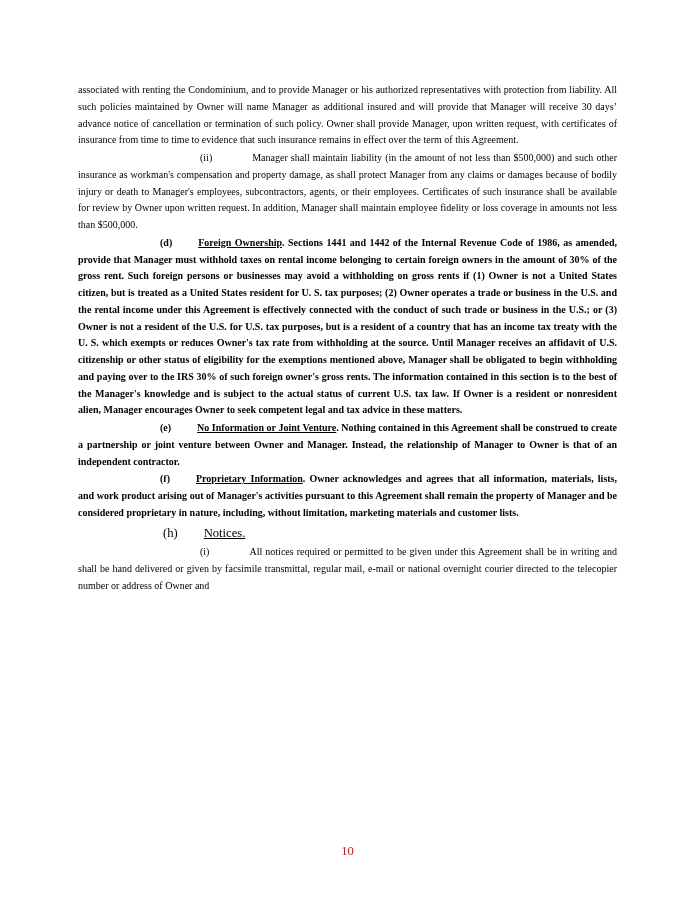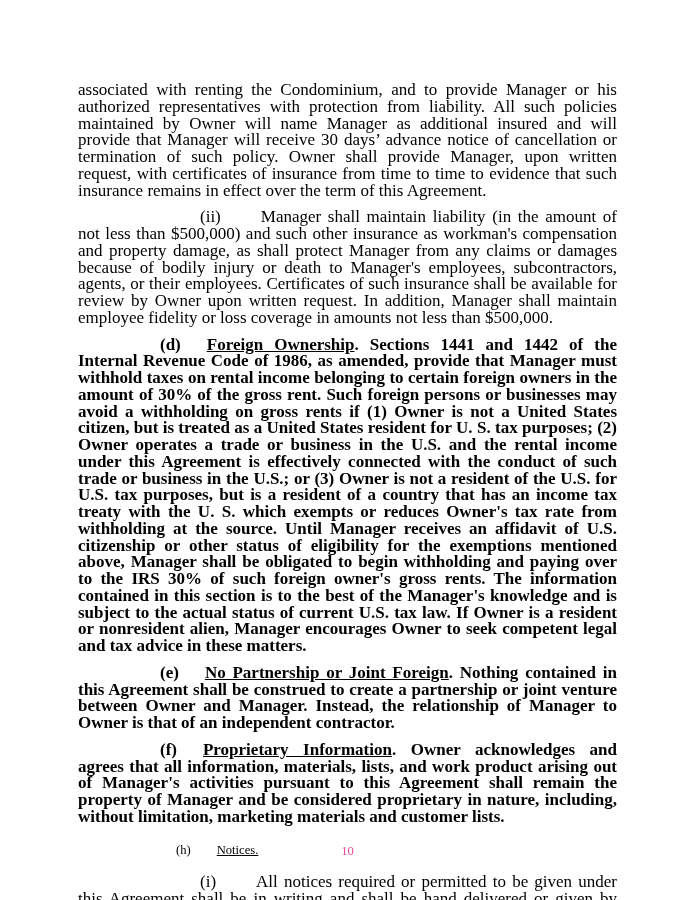--- a/index.html
+++ b/index.html
@@ -17,73 +17,73 @@
   }
 
   #page {
     position: absolute;
     left: 78px;
     top: 82px;
     width: 539px;
   }
 
   .para {
-    font-size: 17px;
+    font-size: 10px;
     line-height: 16.75px;
     text-align: justify;
     text-justify: inter-word;
     margin: 0 0 0 0;
     hyphens: none;
   }
 
   
-  .gap-block { margin-top: 10px; }
+  .gap-block { margin-top: 1px; }
 
   
   .ind-letter  { text-indent: 82px; font-weight: bold; }   
   .ind-roman   { text-indent: 122px; }  
 
   
   .tab-sm { display: inline-block; width: 26px; }
   .tab-md { display: inline-block; width: 40px; }
 
   .uline { text-decoration: underline; }
 
   .standalone {
     font-size: 12.6px;
     line-height: 16.75px;
     text-align: left;
     text-indent: 82px;
-    margin: 16px;
+    margin: 3px;
   }
 
   #page-number {
     position: absolute;
     left: 0;
     top: 843px;
     width: 695px;
     text-align: center;
     font-size: 12.6px;
     line-height: 16px;
     font-family: "Liberation Serif", "DejaVu Serif", serif;
-    color: #ec4899;
+    color: #b91c1c;
   }
 </style>
 </head>
 <body>
 
 <div id="page">
 
   <p class="para"><span>associated with renting the Condominium, and to provide Manager or his authorized representatives with protection from liability.  All such policies maintained by Owner will name Manager as additional insured and will provide that Manager will receive 30 days’ advance notice of cancellation or termination of such policy.  Owner shall provide Manager, upon written request, with certificates of insurance from time to time to evidence that such insurance remains in effect over the term of this Agreement.</span></p>
 
   <p class="para ind-roman gap-block"><span>(ii)</span><span class="tab-md"></span><span>Manager shall maintain liability (in the amount of not less than $500,000) and such other insurance as workman's compensation and property damage, as shall protect Manager from any claims or damages because of bodily injury or death to Manager's employees, subcontractors, agents, or their employees.  Certificates of such insurance shall be available for review by Owner upon written request.  In addition, Manager shall maintain employee fidelity or loss coverage in amounts not less than $500,000.</span></p>
 
   <p class="para ind-letter gap-block"><span>(d)</span><span class="tab-sm"></span><span class="uline">Foreign Ownership</span><span>.  Sections 1441 and 1442 of the Internal Revenue Code of 1986, as amended, provide that Manager must withhold taxes on rental income belonging to certain foreign owners in the amount of 30% of the gross rent.  Such foreign persons or businesses may avoid a withholding on gross rents if (1) Owner is not a United States citizen, but is treated as a United States resident for U. S. tax purposes; (2) Owner operates a trade or business in the U.S. and the rental income under this Agreement is effectively connected with the conduct of such trade or business in the U.S.; or (3) Owner is not a resident of the U.S. for U.S. tax purposes, but is a resident of a country that has an income tax treaty with the U. S. which exempts or reduces Owner's tax rate from withholding at the source.  Until Manager receives an affidavit of U.S. citizenship or other status of eligibility for the exemptions mentioned above, Manager shall be obligated to begin withholding and paying over to the IRS 30% of such foreign owner's gross rents.  The information contained in this section is to the best of the Manager's knowledge and is subject to the actual status of current U.S. tax law.  If Owner is a resident or nonresident alien, Manager encourages Owner to seek competent legal and tax advice in these matters.</span></p>
 
-  <p class="para ind-letter gap-block"><span>(e)</span><span class="tab-sm"></span><span class="uline">No Partnership or Joint Foreign</span><span>.  Nothing contained in this Agreement shall be construed to create a partnership or joint venture between Owner and Manager.  Instead, the relationship of Manager to Owner is that of an independent contractor.</span></p>
+  <p class="para ind-letter gap-block"><span>(e)</span><span class="tab-sm"></span><span class="uline">No Information or Joint Venture</span><span>.  Nothing contained in this Agreement shall be construed to create a partnership or joint venture between Owner and Manager.  Instead, the relationship of Manager to Owner is that of an independent contractor.</span></p>
 
   <p class="para ind-letter gap-block"><span>(f)</span><span class="tab-sm"></span><span class="uline">Proprietary Information</span><span>.   Owner acknowledges and agrees that all information, materials, lists, and work product arising out of Manager's activities pursuant to this Agreement shall remain the property of Manager and be considered proprietary in nature, including, without limitation, marketing materials and customer lists.</span></p>
 
 
   <p class="standalone gap-block"><span>(h)</span><span class="tab-sm"></span><span class="uline">Notices.</span></p>
 
   <p class="para ind-roman gap-block"><span>(i)</span><span class="tab-md"></span><span>All notices required or permitted to be given under this Agreement shall be in writing and shall be hand delivered or given by facsimile transmittal, regular mail, e-mail or national overnight courier directed to the telecopier number or address of Owner and</span></p>
 
 </div>
 

